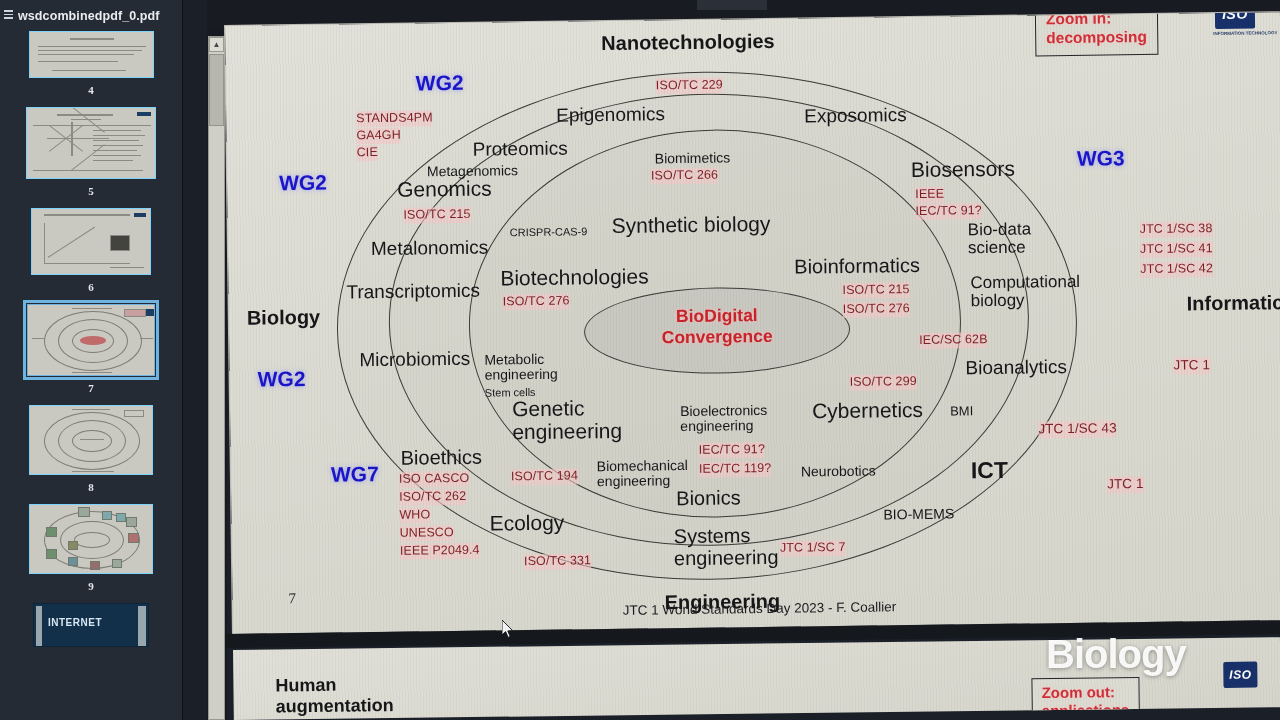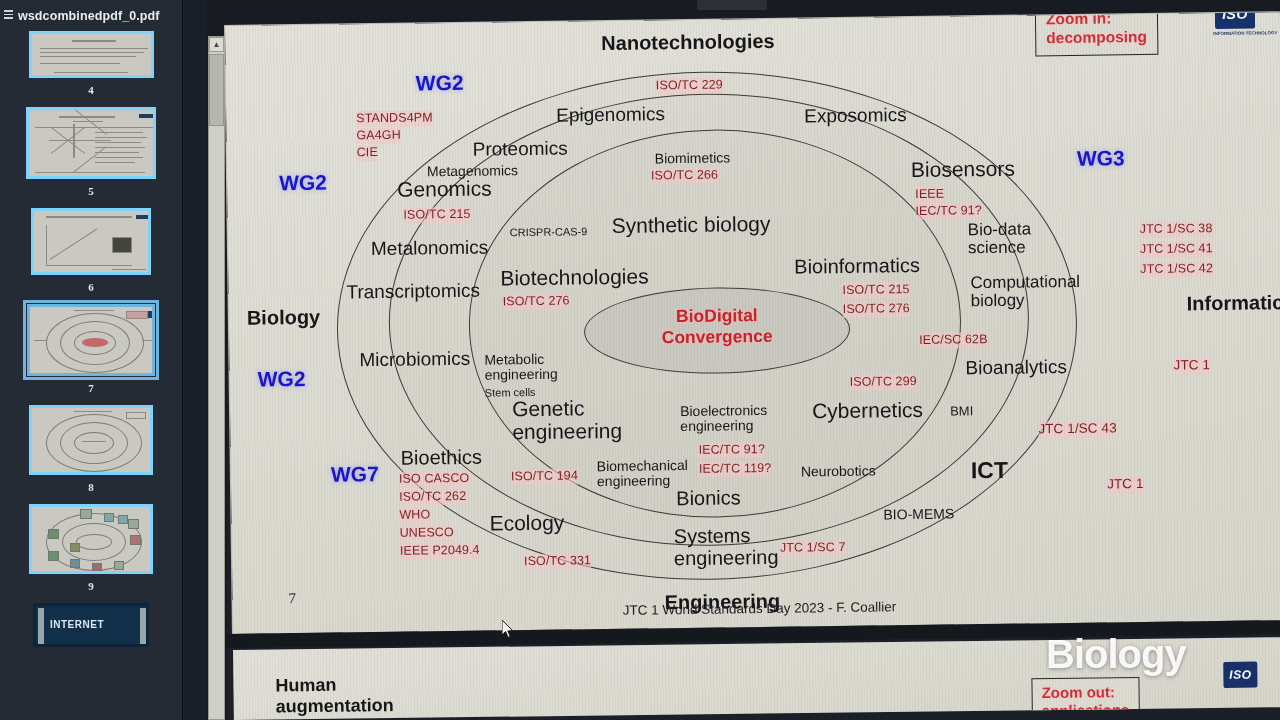--- a/index.html
+++ b/index.html
@@ -18,21 +18,21 @@
   #sidebar-title {
     color:#e9ecef; font-size:12.5px; font-weight:bold;
     padding:9px 6px 8px 18px; letter-spacing:.1px;
     white-space:nowrap; overflow:hidden;
   }
   #hamburger { position:absolute; left:4px; top:10px; width:9px; }
   #hamburger i { display:block; height:1.5px; background:#cfd5dd; margin-bottom:2px; }
 
   .thumb-wrap { width:100%; display:flex; flex-direction:column; align-items:center; margin-bottom:2px; }
   .thumb {
-    background:#c9c9c1; border:3px solid #7dd3fc;
+    background:#c9c9c1; border:1px solid #7dd3fc;
     position:relative; overflow:hidden;
   }
   .thumb.selected { outline:3px solid #6fb3e0; outline-offset:1px; border-color:#6fb3e0; }
   .thumb-num { color:#e3e7ec; font-size:11px; font-weight:bold; margin:6px 0 9px; font-family:"Liberation Serif", serif; }
 
   
   .sk-line { position:absolute; background:#8b8b84; height:1.4px; }
   .sk-box  { position:absolute; border:1px solid #8b8b84; }
   .sk-ell  { position:absolute; border:1px solid #7d7d76; border-radius:50%; }
   .sk-red  { position:absolute; background:#c06a6a; border-radius:50%; }

